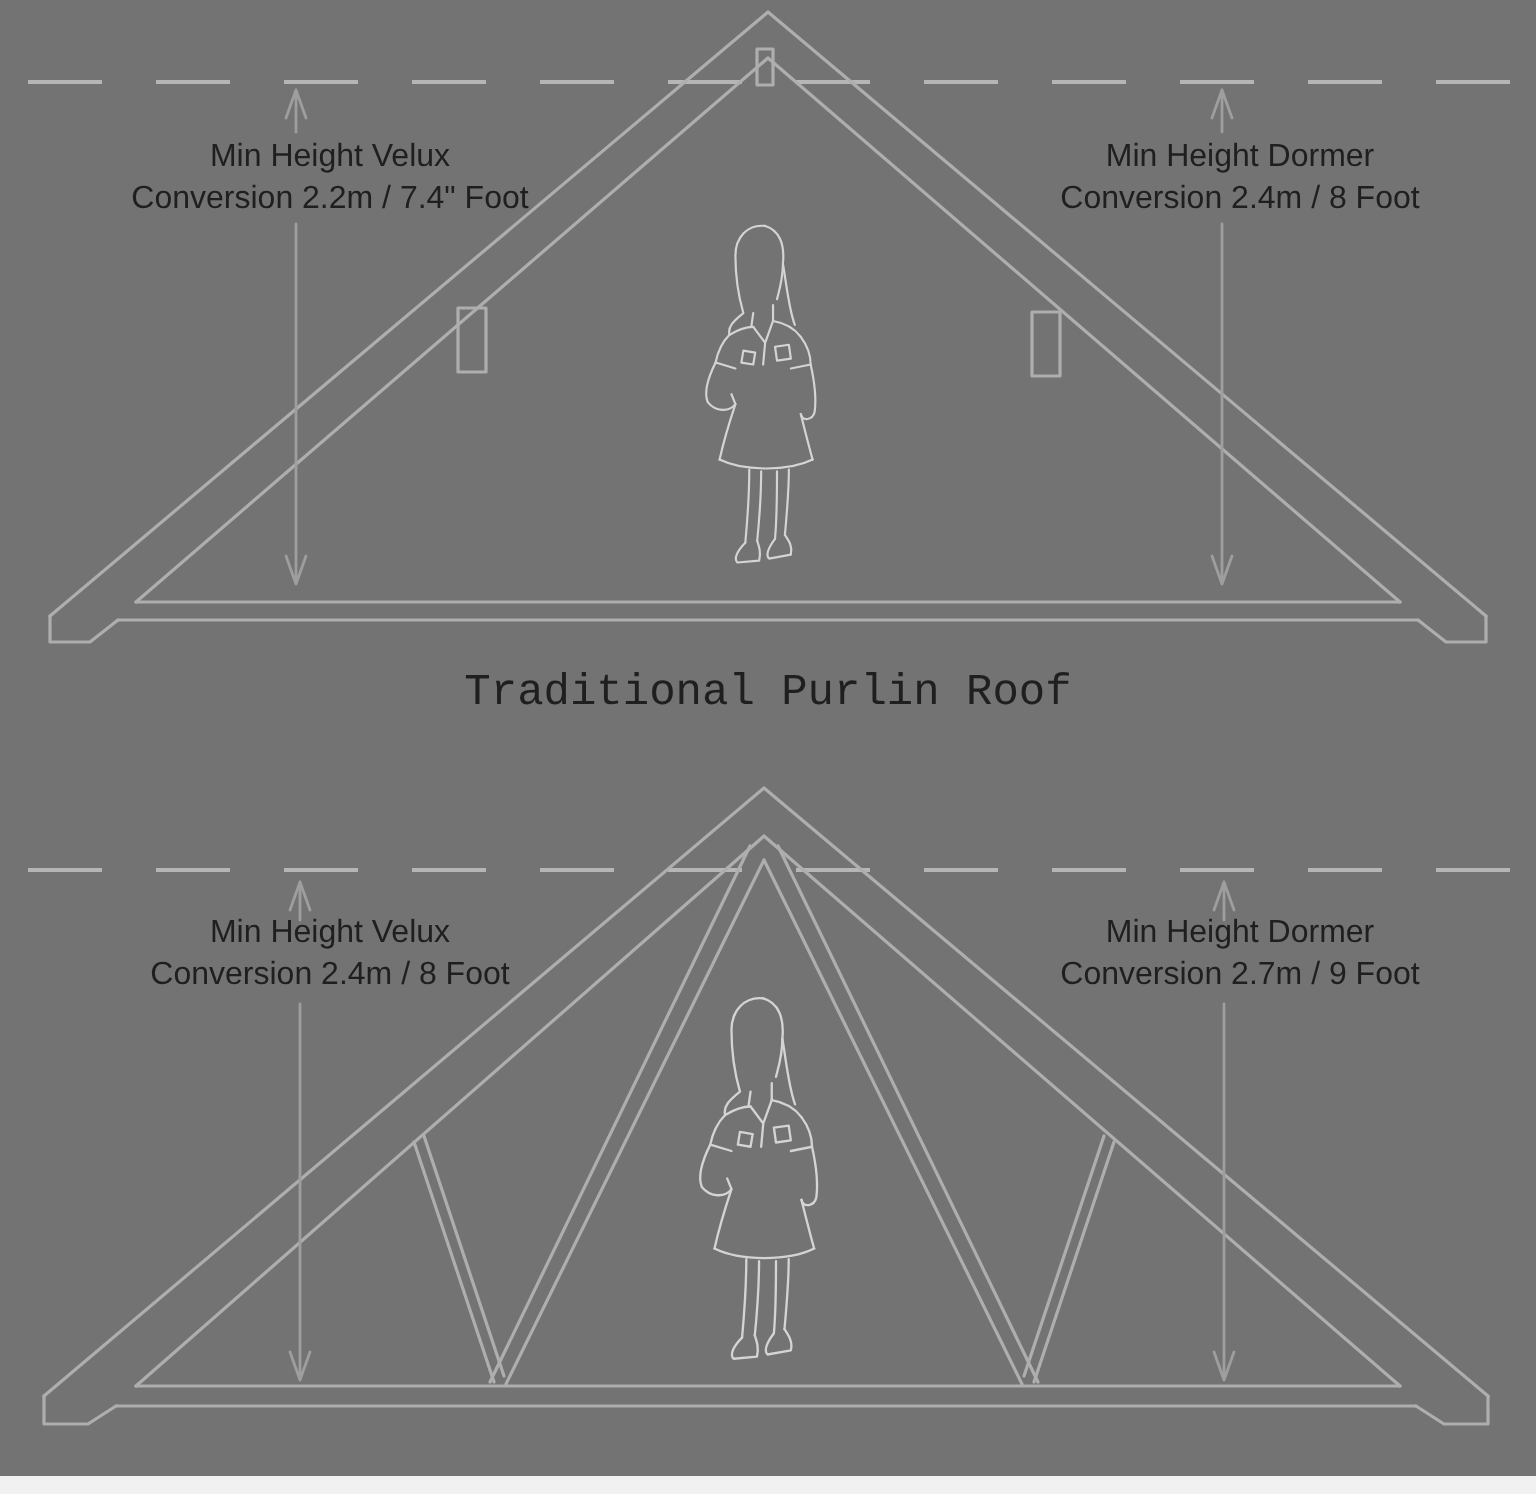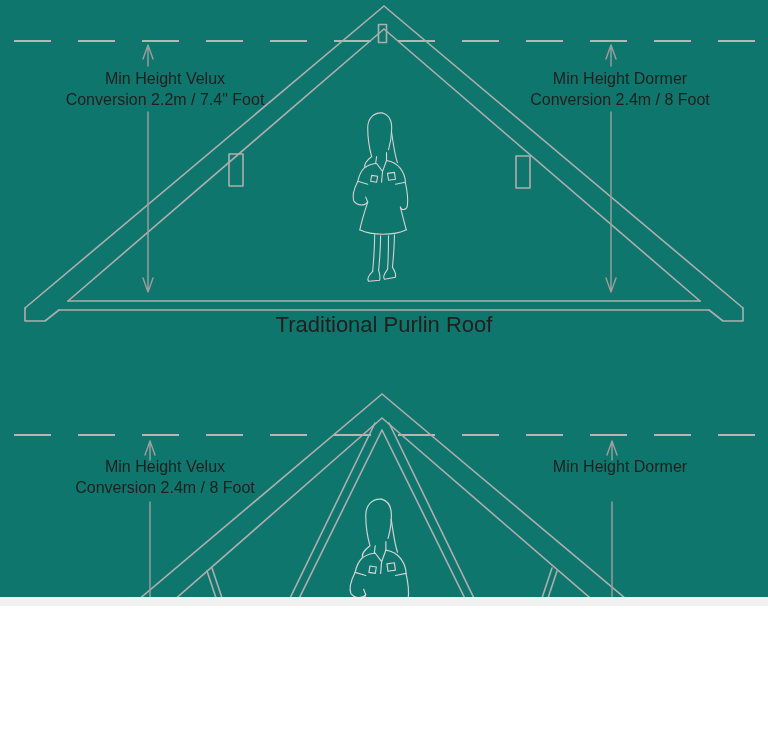--- a/index.html
+++ b/index.html
@@ -1,20 +1,20 @@
 <!DOCTYPE html>
 <html><head>
 <meta charset="utf-8">
 <style>
   html, body { margin: 0; padding: 0; background: #ffffff; }
   #stage {
     position: relative;
     width: 768px;
-    height: 606px;
-    background: #0f766e;
+    height: 747px;
+    background: #737373;
     overflow: hidden;
     font-family: "Liberation Sans", sans-serif;
   }
   .panel { position: absolute; left: 0; width: 768px; }
   #panel-top { top: 0; height: 360px; }
   #panel-bottom { top: 360px; height: 387px; }
   svg { display: block; }
   .annotation {
     position: absolute;
     width: 260px;
@@ -96,21 +96,21 @@
     </svg>
 
     <div class="annotation" style="left:35px; top:68px;">
       <span class="line">Min Height Velux</span>
       <span class="line">Conversion 2.2m / 7.4" Foot</span>
     </div>
     <div class="annotation" style="left:490px; top:68px;">
       <span class="line">Min Height Dormer</span>
       <span class="line">Conversion 2.4m / 8 Foot</span>
     </div>
-    <div class="diagram-title" style="top:312px;">Traditional Purlin Roof</div>
+    <div class="diagram-title" style="top:334px;font-family:Liberation Mono, monospace;">Traditional Purlin Roof</div>
   </div>
 
   <div class="panel" id="panel-bottom">
     <svg width="768" height="387" viewBox="0 0 768 387">
 
       <line class="dash" x1="14" y1="75" x2="766" y2="75" stroke-dasharray="37 27"></line>
 
       <g>
 
         <path class="struct" d="M382,34 L22,338 M382,34 L744,338"></path>
@@ -150,17 +150,18 @@
         <path d="M49,161 C46,165 44,169 46,171 L57,169 C58,165 56,162 54,159"></path>
       </g>
     </svg>
 
     <div class="annotation" style="left:35px; top:96px;">
       <span class="line">Min Height Velux</span>
       <span class="line">Conversion 2.4m / 8 Foot</span>
     </div>
     <div class="annotation" style="left:490px; top:96px;">
       <span class="line">Min Height Dormer</span>
+      <span class="line">Conversion 2.7m / 9 Foot</span>
     </div>
   </div>
 
   <div id="footer-strip"></div>
 </div>
 
 </body></html>

